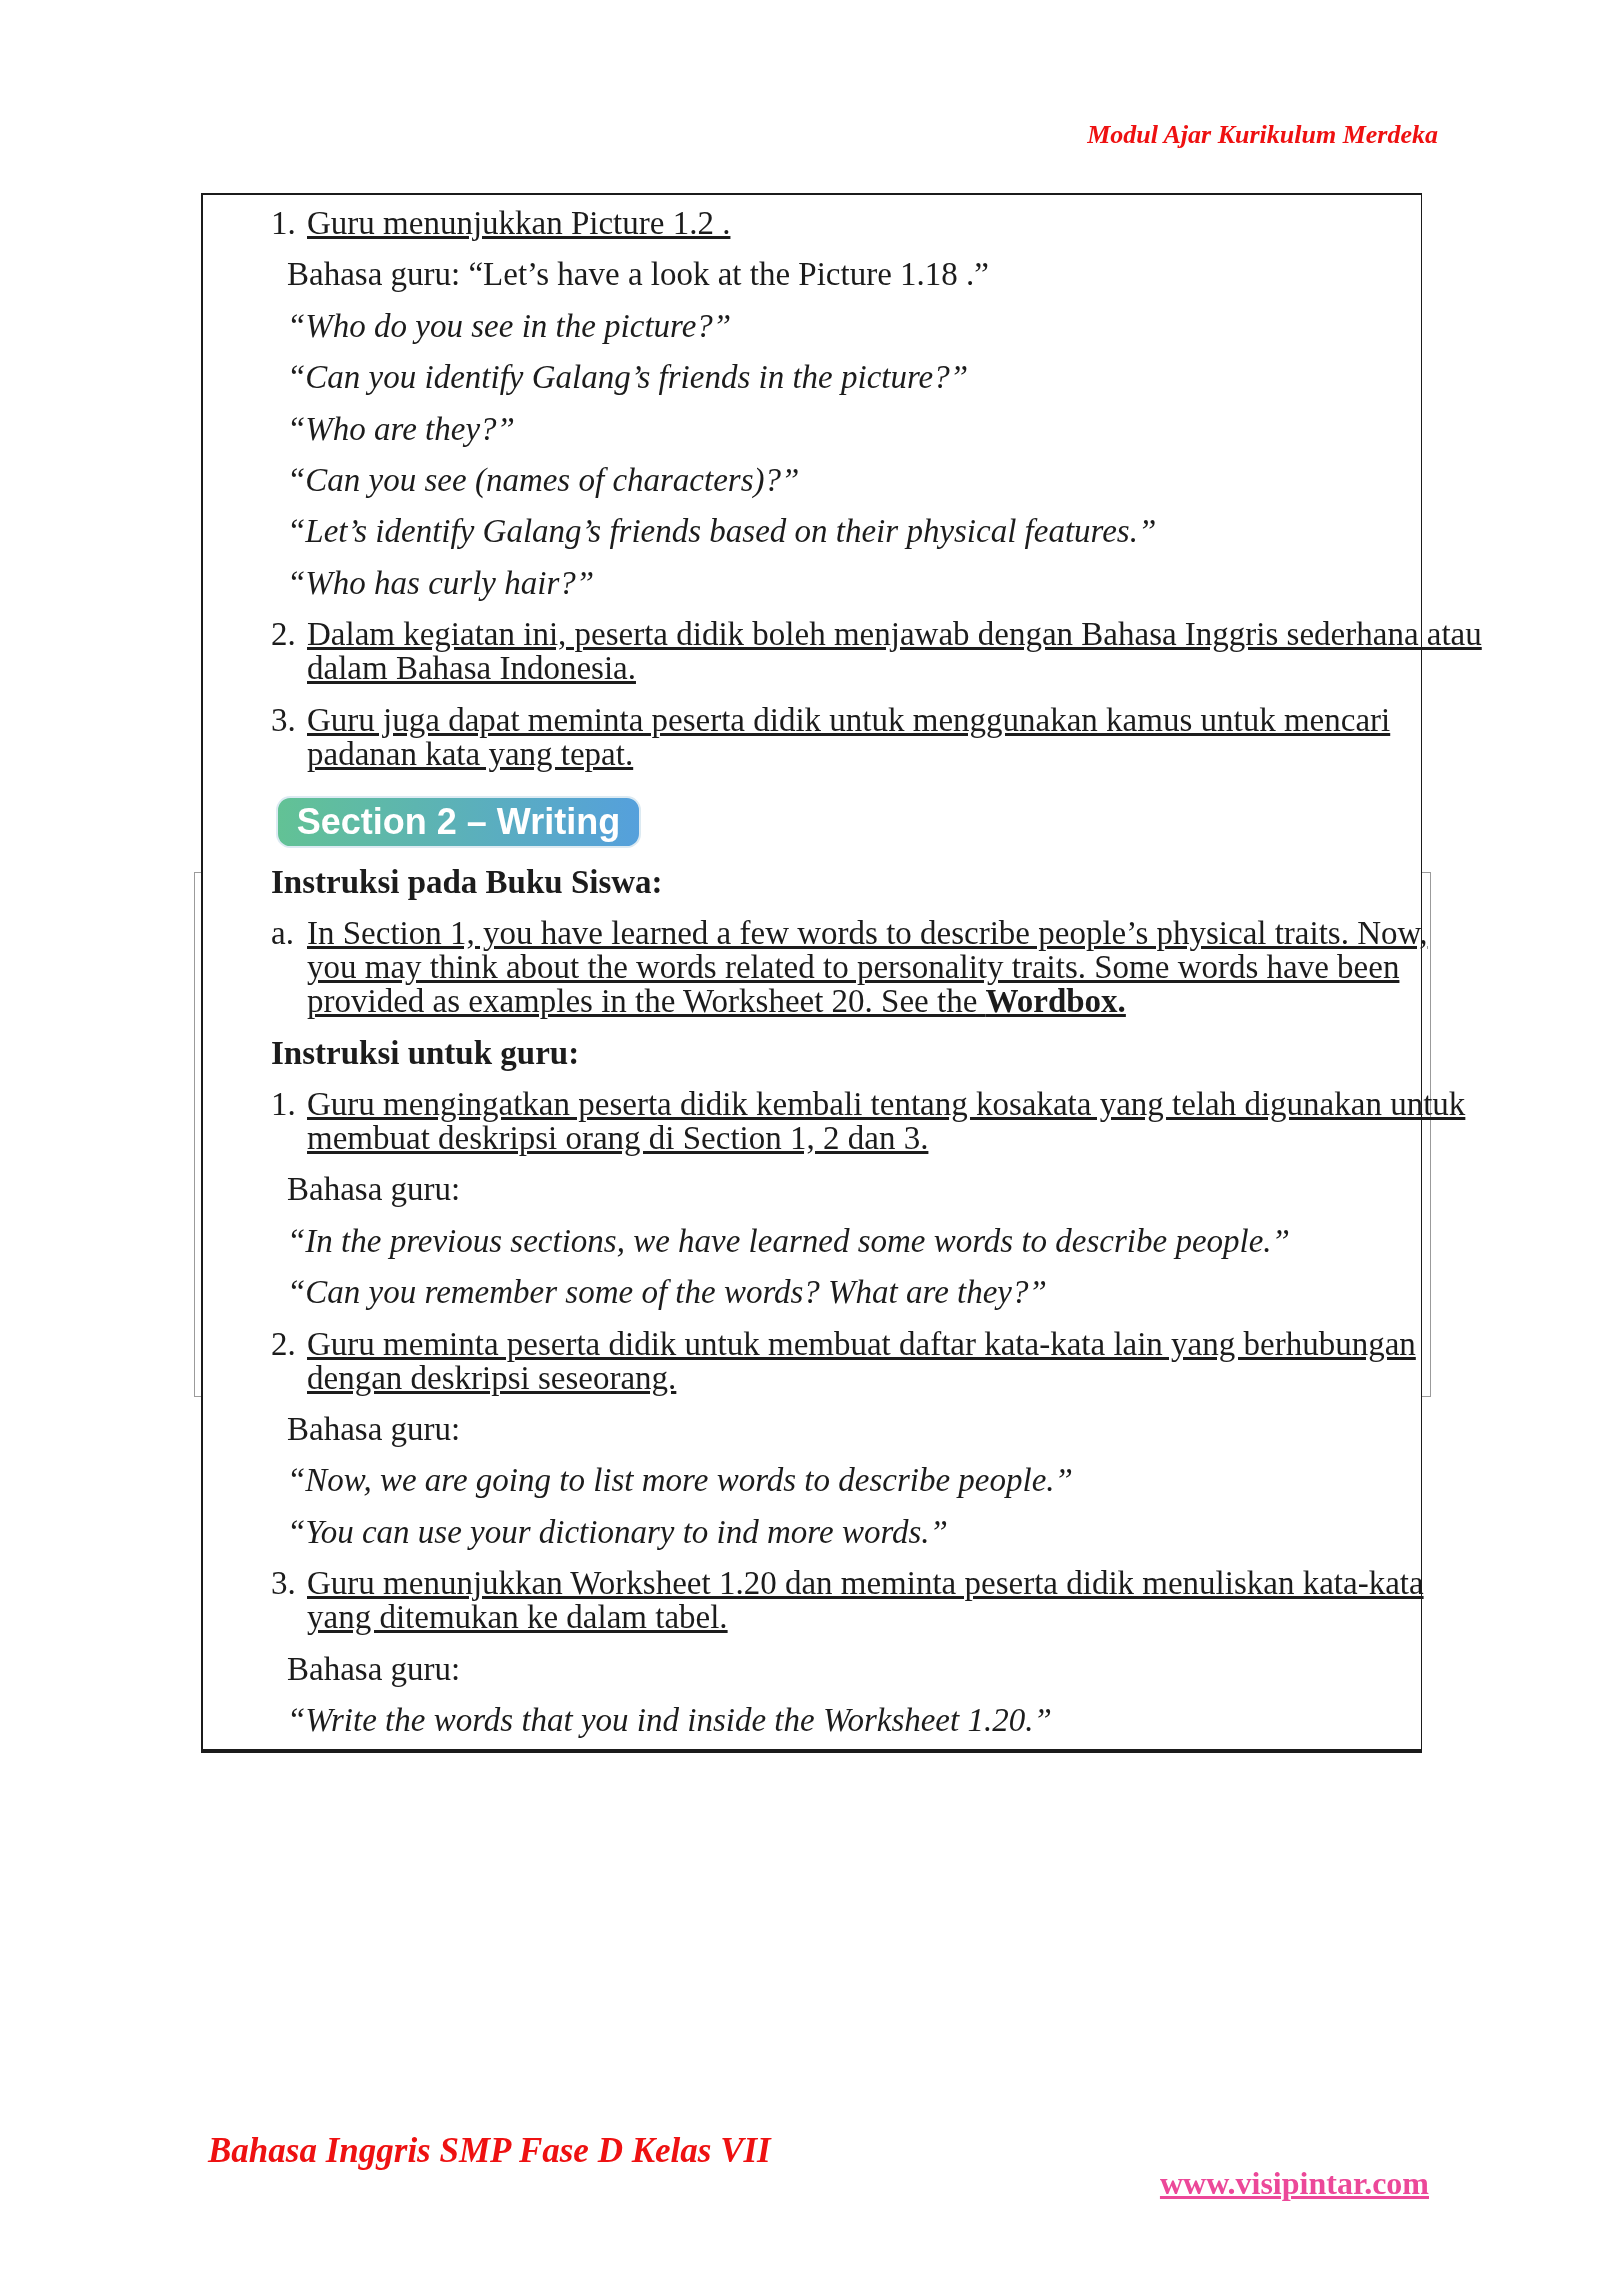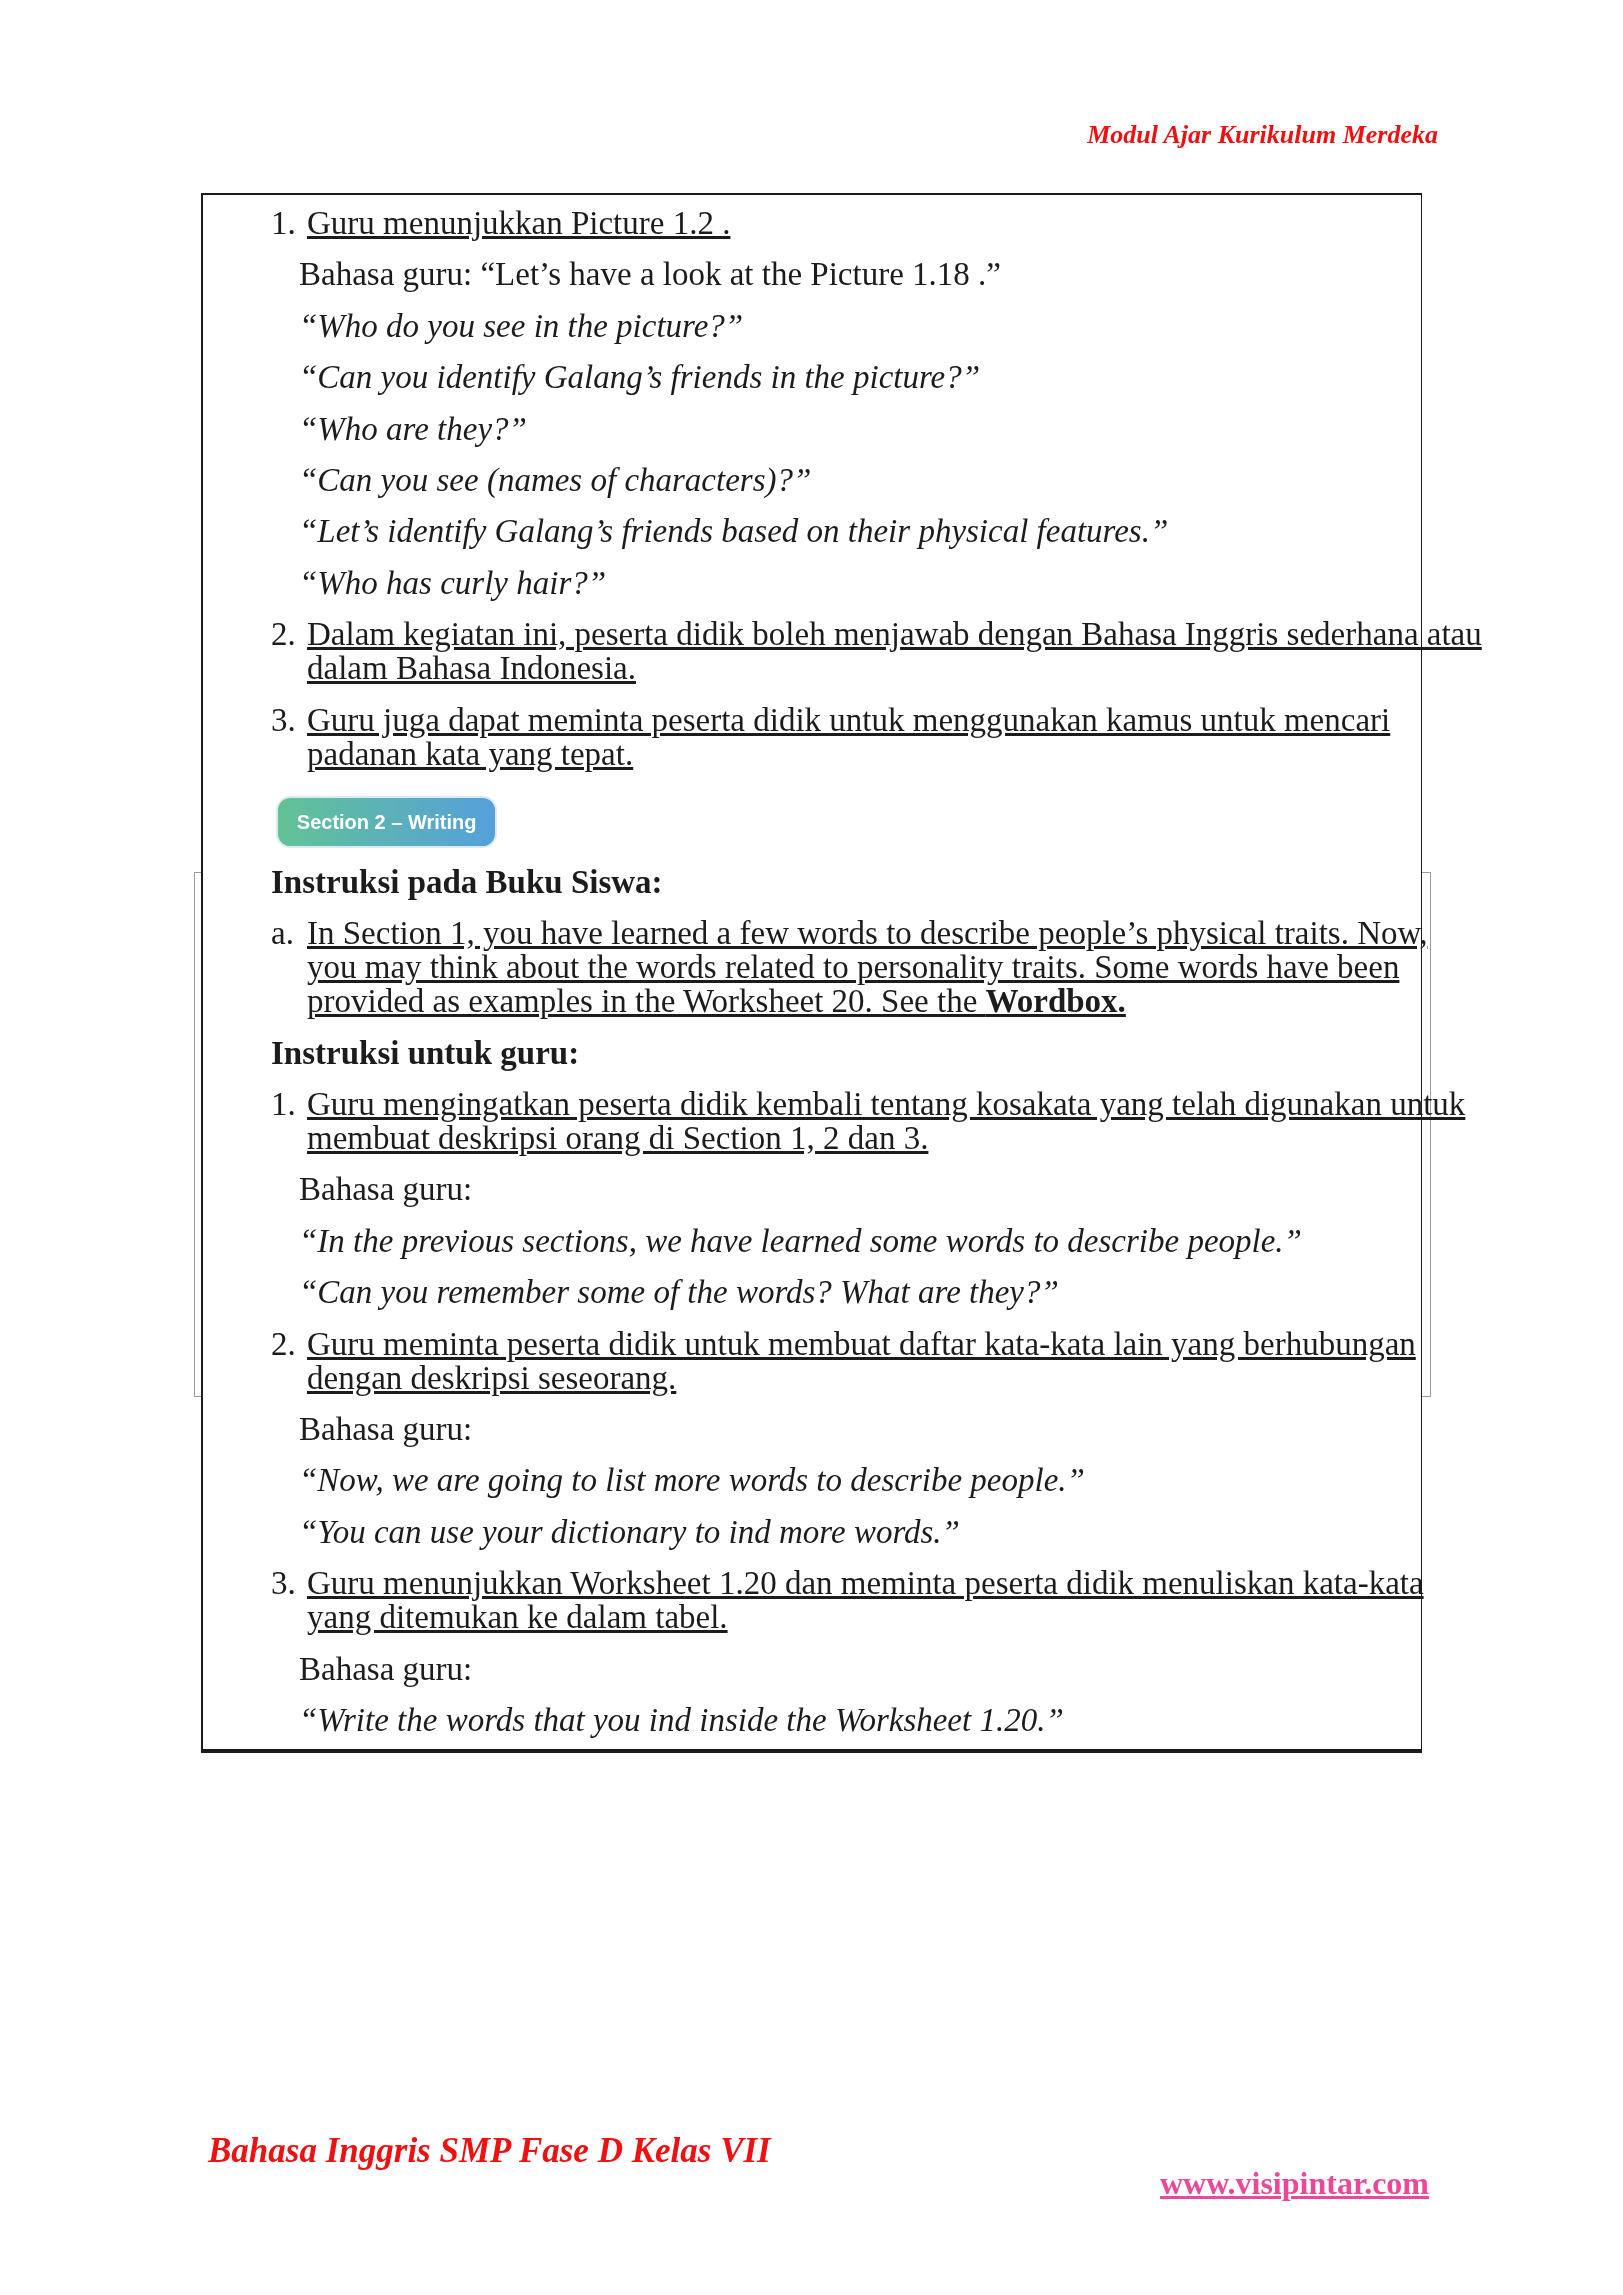--- a/index.html
+++ b/index.html
@@ -50,40 +50,40 @@
     border-color: #1b1b1b;
     border-width: 2.4px 1.6px 4.8px 2.4px;
     background: #ffffff;
     z-index: 1;
     padding: 11px 48px 0 68px;
     font-size: 33px;
     line-height: 34px;
   }
 
   .para { margin: 0 0 17.4px 0; }
-  .ind  { margin-left: 28px; }
+  .ind  { margin-left: 16px; }
   .quote { font-style: italic; }
   .hd { font-weight: bold; }
 
   .li { position: relative; padding-left: 36px; }
   .li .marker { position: absolute; left: 0; top: 0; }
   .ln { display: block; white-space: nowrap; text-decoration: underline; }
 
   .badge-row { margin: 25px 0 17.4px 0; }
   .badge {
     display: inline-block;
     margin-left: 4.8px;
     padding: 8px 19px;
     border: 2.4px solid #dceaf2;
     border-radius: 14.3px;
     background: linear-gradient(90deg, #62c295 0%, #55a0dc 100%);
     color: #ffffff;
     font-family: "Liberation Sans", "DejaVu Sans", sans-serif;
     font-weight: bold;
-    font-size: 20px;
+    font-size: 36px;
     line-height: 32px;
     white-space: nowrap;
   }
 
   
   .footer-left {
     position: absolute;
     top: 2132px;
     left: 208px;
     font-size: 35px;

